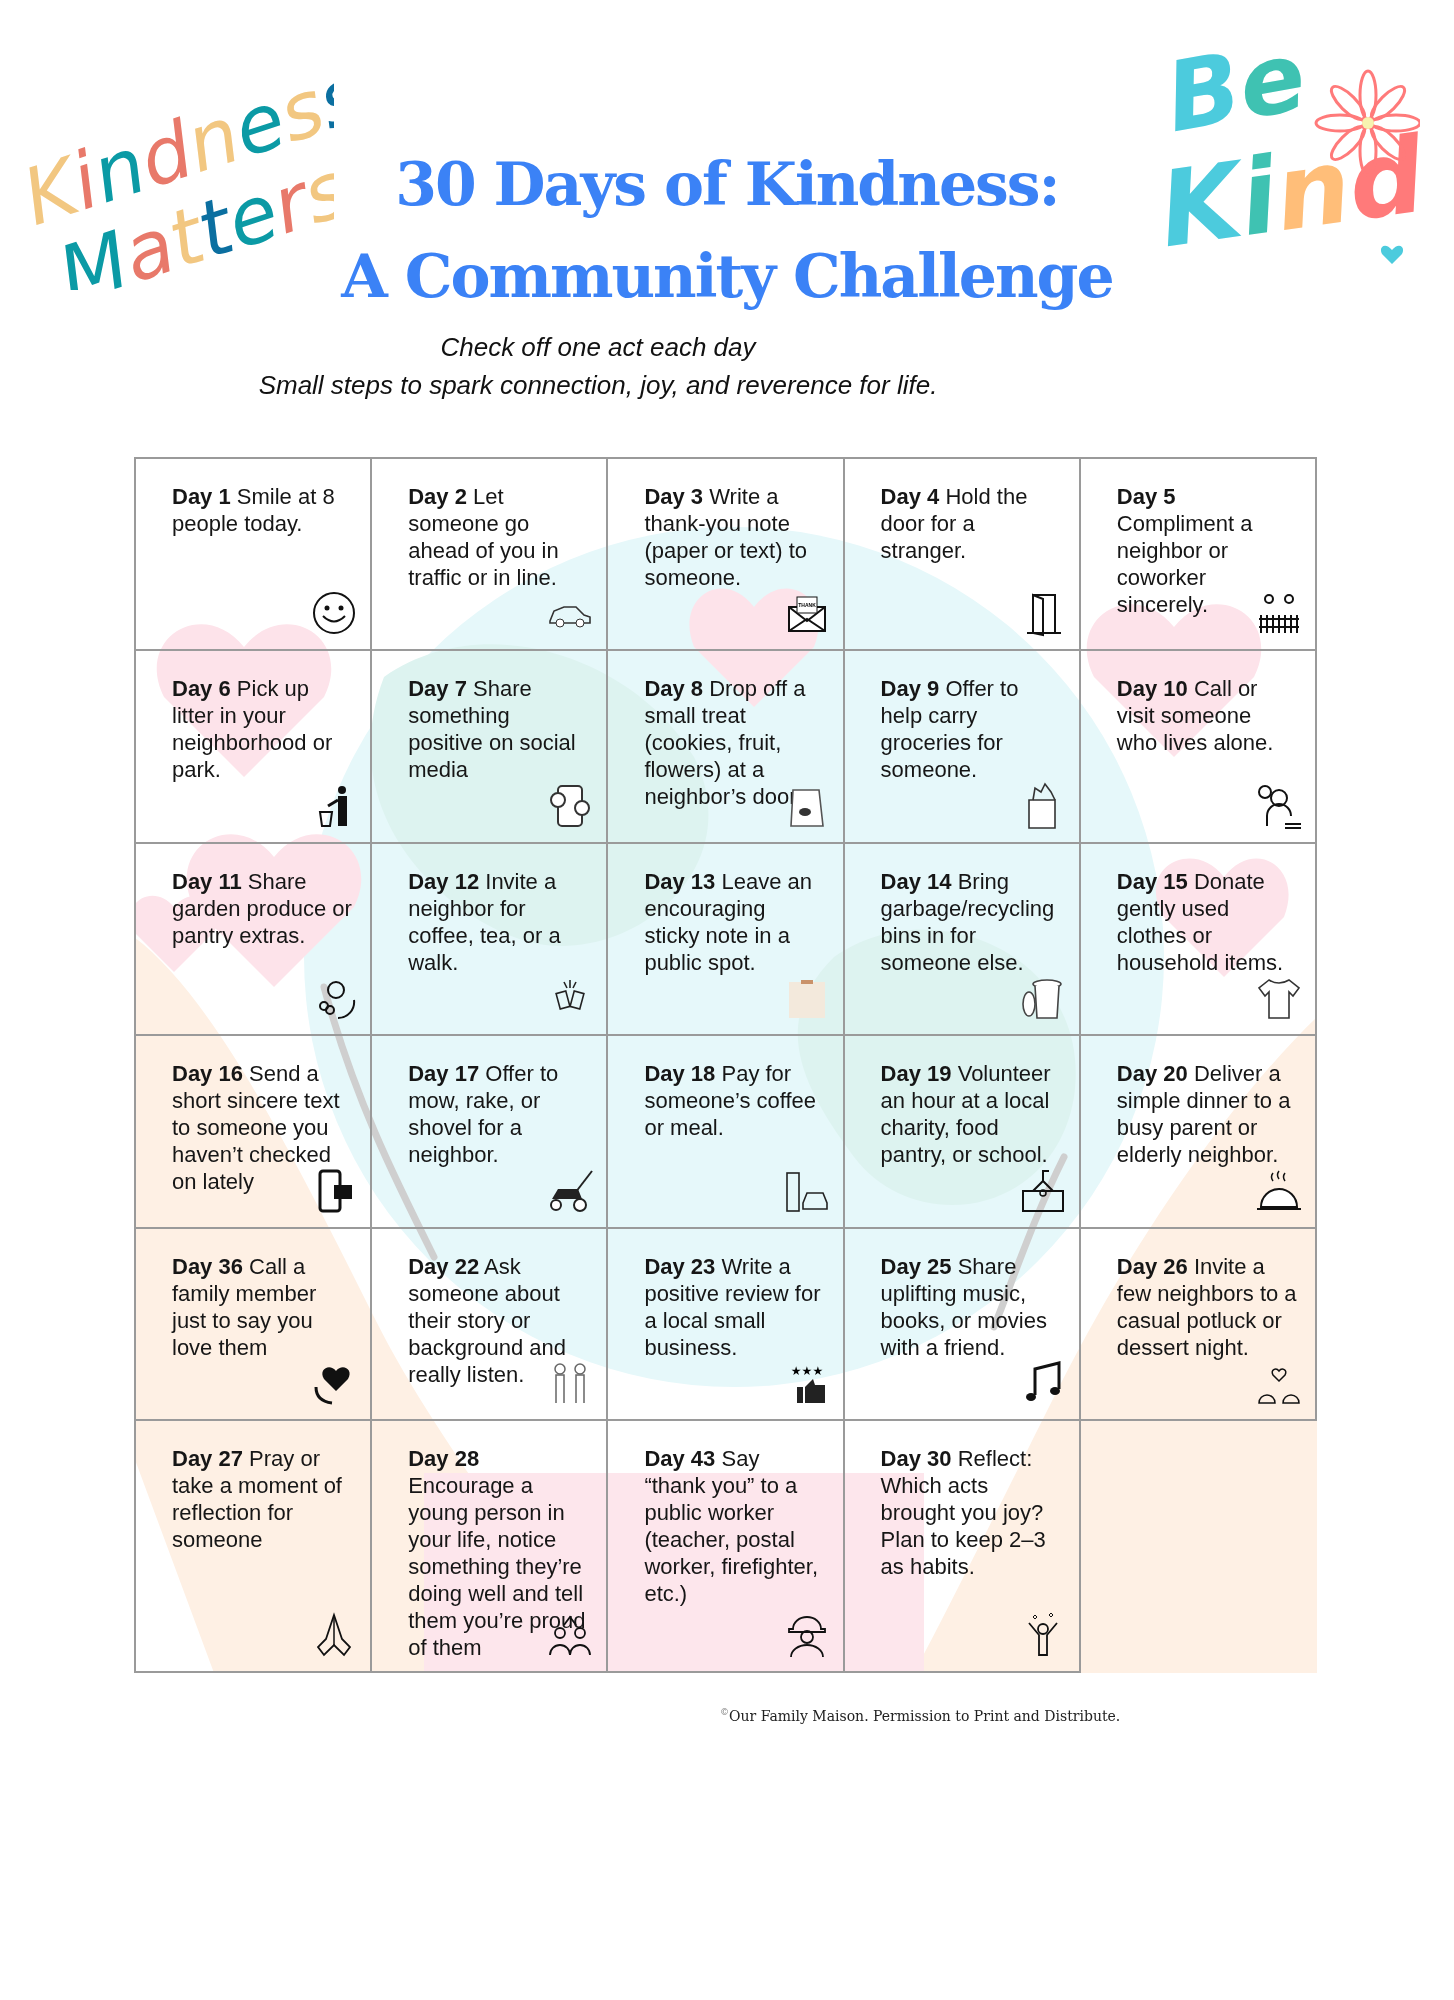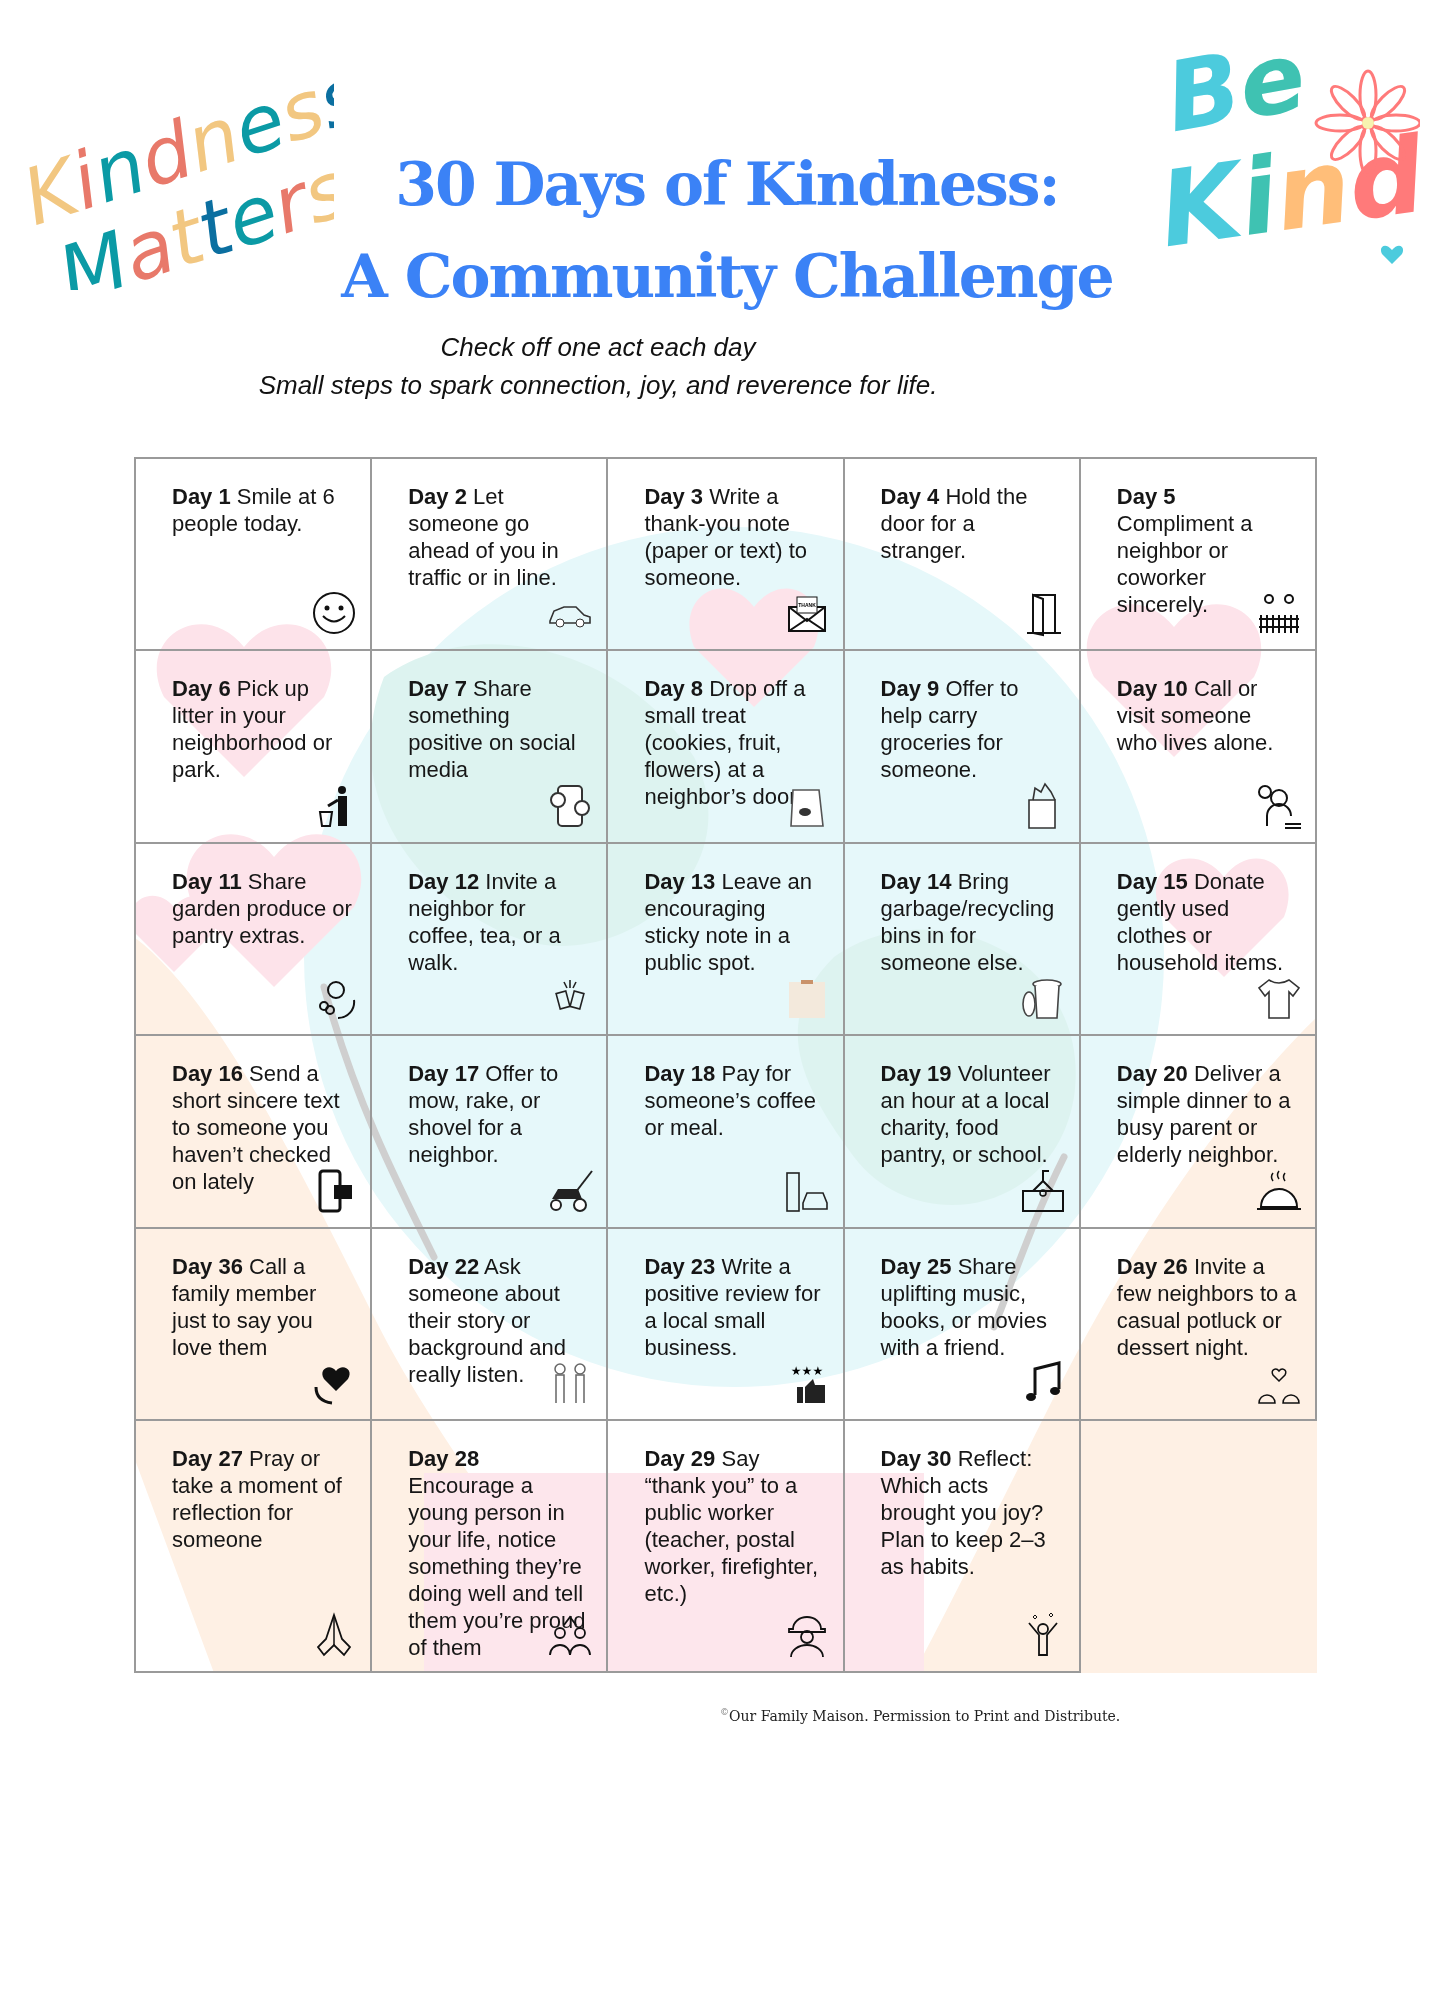--- a/index.html
+++ b/index.html
@@ -81,21 +81,21 @@
     <path d="M1090 420 c-30 -40 -90 -10 -60 40 l60 60 l60 -60 c20 -50 -30 -80 -60 -40z" fill="#FDE3EA"></path>
     <path d="M40 450 c-20 -25 -55 -5 -40 25 l40 40 l40 -40 c15 -30 -20 -50 -40 -25z" fill="#FDE3EA"></path>
     <path d="M190 530 C220 640 260 720 300 800" stroke="#CFCFCF" stroke-width="7" fill="none" stroke-linecap="round"></path>
     <path d="M930 700 C900 760 880 820 860 870" stroke="#CFCFCF" stroke-width="7" fill="none" stroke-linecap="round"></path>
   </svg>
 </div>
 
 <div class="grid" id="grid">
     <div class="cell">
     <span class="day">Day 1</span> 
-    <span class="text">Smile at 6 people today.</span>
+    <span class="text">Smile at 8 people today.</span>
     <span class="icon"><svg viewBox="0 0 48 48">
           <circle cx="24" cy="24" r="20" fill="#fff" stroke="#111" stroke-width="2"></circle>
           <circle cx="17" cy="19" r="2.5" fill="#111"></circle>
           <circle cx="31" cy="19" r="2.5" fill="#111"></circle>
           <path d="M13 27 q11 11 22 0" fill="none" stroke="#111" stroke-width="2"></path>
         </svg></span>
   </div>
     <div class="cell">
     <span class="day">Day 2</span> 
     <span class="text">Let someone go ahead of you in traffic or in line.</span>
@@ -316,21 +316,21 @@
     <div class="cell">
     <span class="day">Day 28</span> 
     <span class="text">Encourage a young person in your life, notice something they’re doing well and tell them you’re proud of them</span>
     <span class="icon"><svg viewBox="0 0 48 48">
           <circle cx="14" cy="22" r="5" fill="none" stroke="#111" stroke-width="1.8"></circle>
           <circle cx="34" cy="22" r="5" fill="none" stroke="#111" stroke-width="1.8"></circle>
           <path d="M4 44 a10 10 0 0 1 20 0 M24 44 a10 10 0 0 1 20 0 M18 14 l6 -8 l6 8" fill="none" stroke="#111" stroke-width="1.8"></path>
         </svg></span>
   </div>
     <div class="cell">
-    <span class="day">Day 29</span> 
+    <span class="day">Day 43</span> 
     <span class="text">Say “thank you” to a public worker (teacher, postal worker, firefighter, etc.)</span>
     <span class="icon"><svg viewBox="0 0 48 48">
           <path d="M10 18 a14 12 0 0 1 28 0 h4 v3 h-36 v-3z" fill="none" stroke="#111" stroke-width="1.8"></path>
           <circle cx="24" cy="26" r="6" fill="none" stroke="#111" stroke-width="1.8"></circle>
           <path d="M8 46 a16 12 0 0 1 32 0" fill="none" stroke="#111" stroke-width="1.8"></path>
         </svg></span>
   </div>
     <div class="cell">
     <span class="day">Day 30</span> 
     <span class="text">Reflect: Which acts brought you joy? Plan to keep 2–3 as habits.</span>

